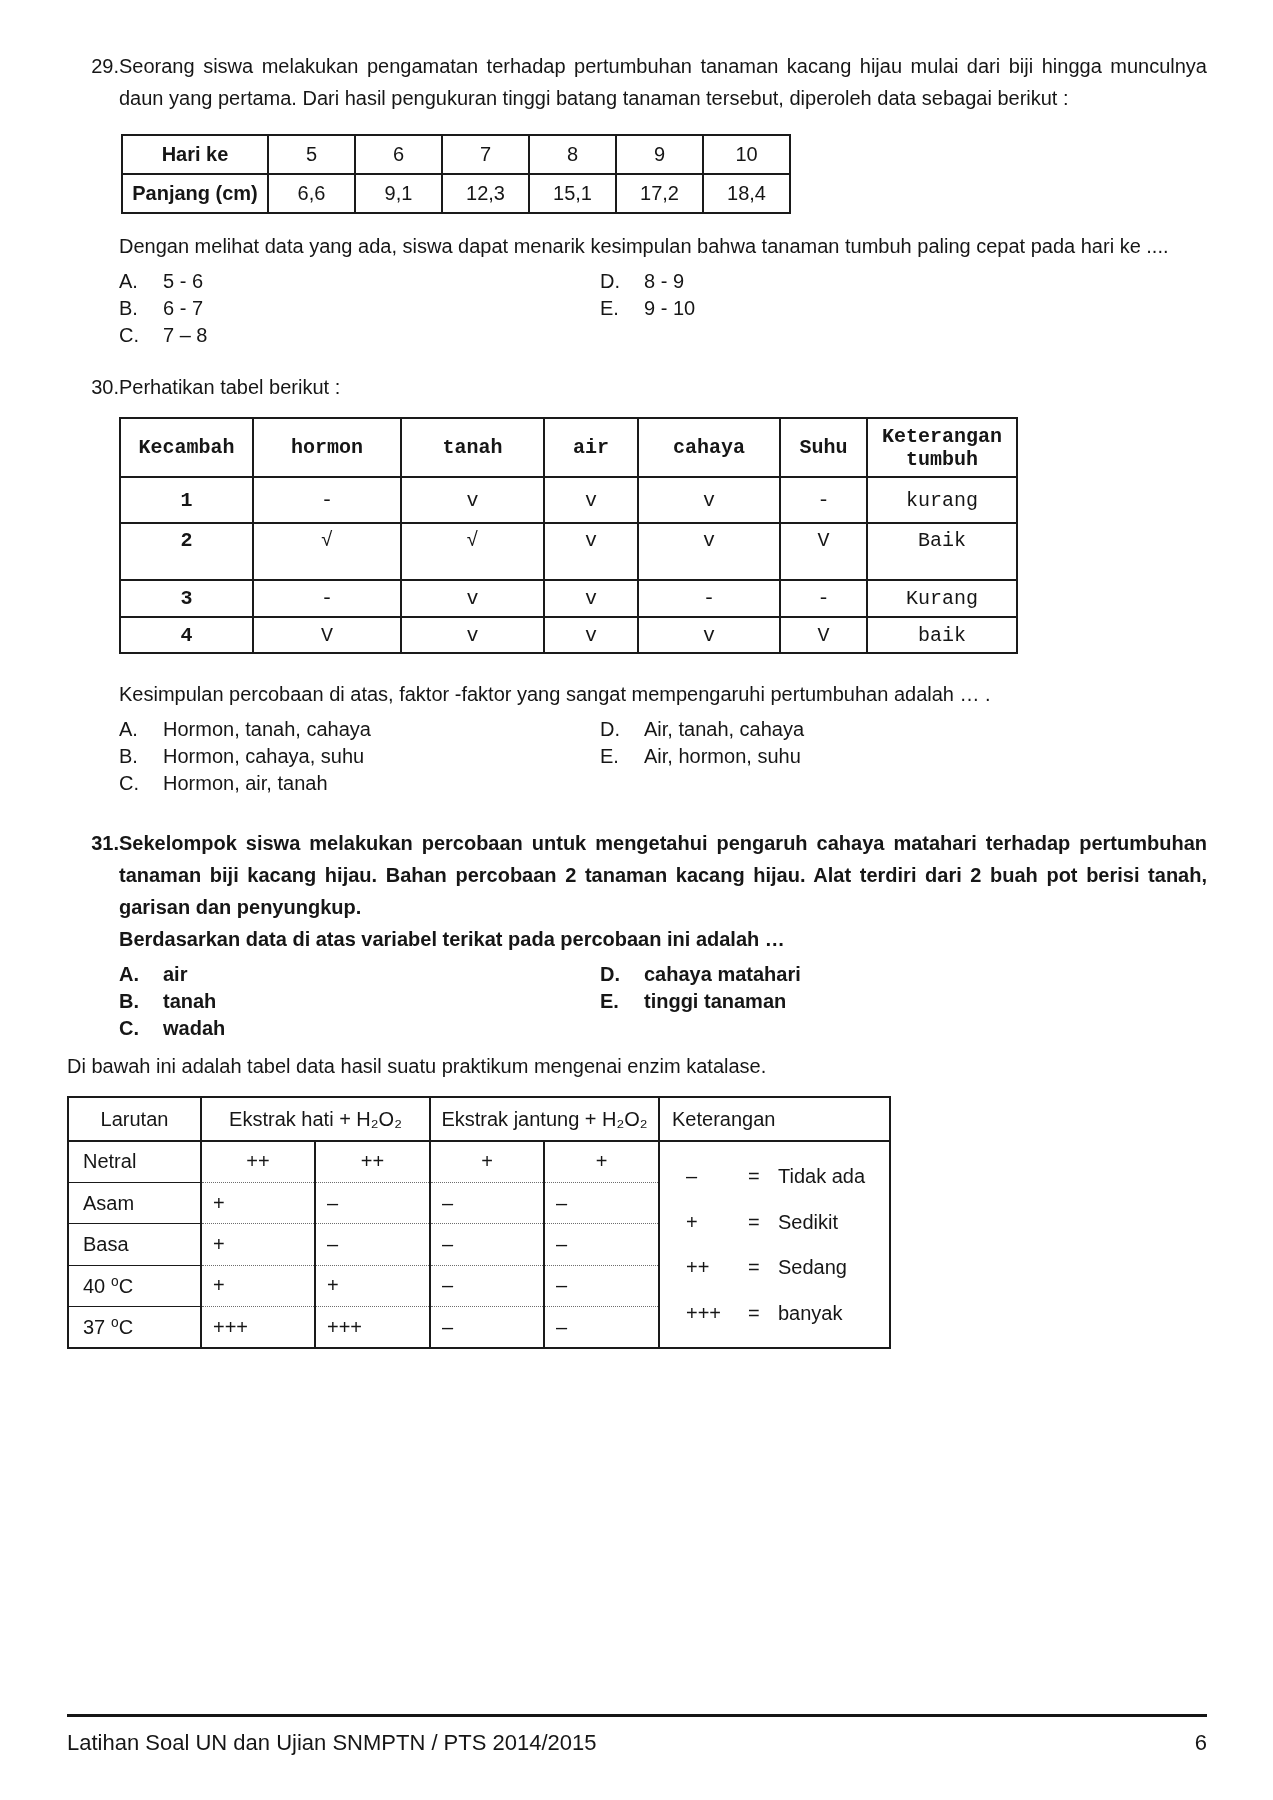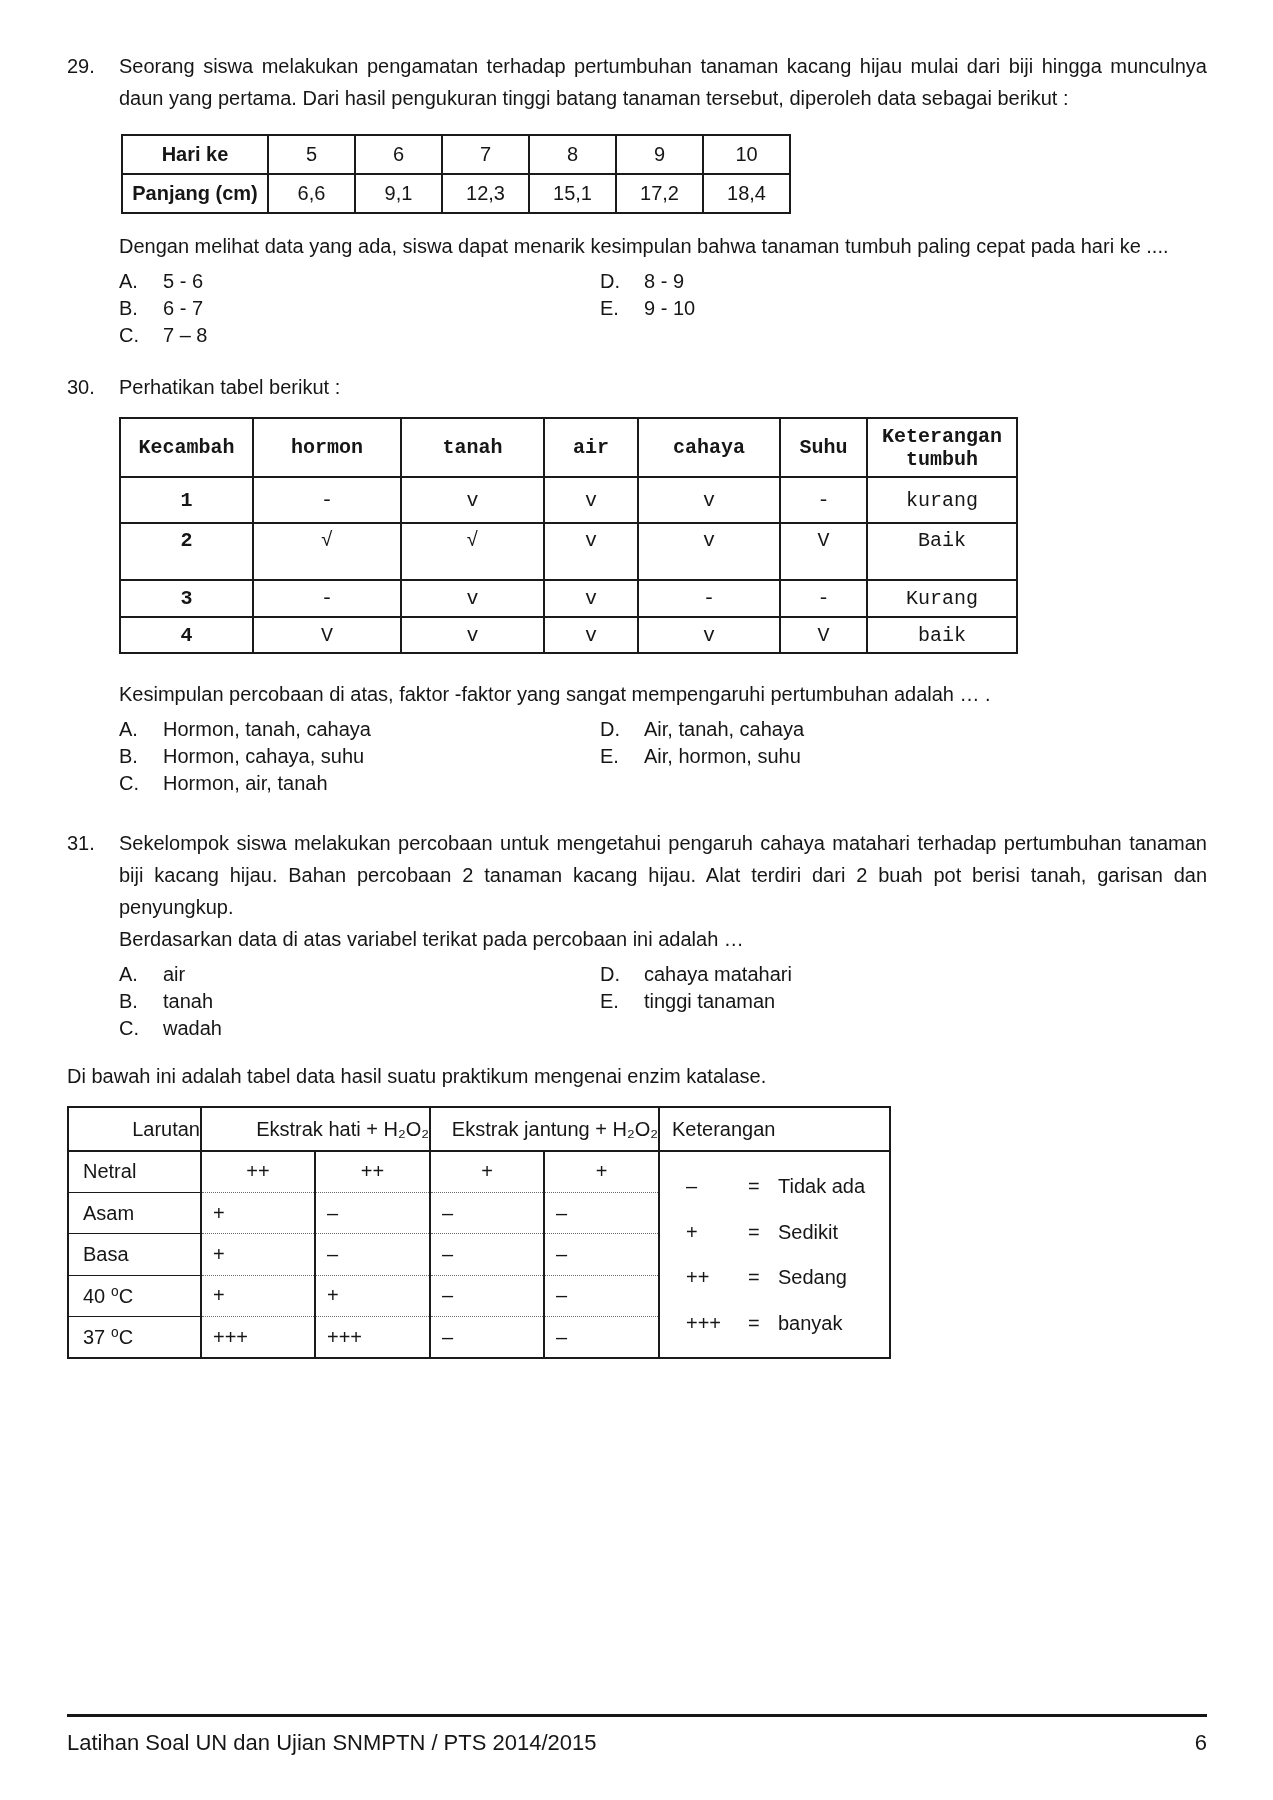--- a/index.html
+++ b/index.html
@@ -11,22 +11,22 @@
     font-family: "Liberation Sans", "DejaVu Sans", sans-serif;
     font-size: 20px;
     color: #161616;
     overflow: hidden;
   }
   .content { padding: 50px 66px 0 67px; }
 
   .q { display: flex; }
   .q29 { margin-bottom: 22px; }
   .q30 { margin-bottom: 30px; }
-  .q31 { margin-bottom: 18px; }
-  .qnum { width: 52px; flex: none; line-height: 32px; }
+  .q31 { margin-bottom: 8px; font-weight: bold; }
+  .qnum { width: 52px; flex: none; line-height: 32px; text-align: right; }
   .qbody { flex: 1; min-width: 0; }
 
   .para { margin: 0; line-height: 32px; }
   .justify { text-align: justify; }
 
   
   .options { display: grid; grid-template-columns: 481px 1fr; line-height: 27px; margin-top: 6px; }
   .opt { display: flex; }
   .letter { width: 44px; flex: none; }
 
@@ -60,21 +60,21 @@
   
   .t32 { border-collapse: collapse; table-layout: fixed; margin-top: 14px; border: 2px solid #1a1a1a; }
   .t32 td {
     border-left: 2px solid #1a1a1a;
     border-right: 2px solid #1a1a1a;
     border-top: none;
     border-bottom: none;
     vertical-align: middle;
     padding: 0;
   }
-  .t32 tr.thead td { height: 42px; text-align: right; border-bottom: 2px solid #1a1a1a; }
+  .t32 tr.thead td { height: 42px; text-align: center; border-bottom: 2px solid #1a1a1a; }
   .t32 tr.thead td.c-ket { text-align: left; padding-left: 12px; }
   .t32 tr.trow { height: 41px; }
   .t32 td.lab { text-align: left; padding-left: 14px; border-bottom: 1px solid #1a1a1a; }
   .t32 tr.trow:last-child td.lab { border-bottom: none; }
   .t32 td.val { text-align: left; padding-left: 11px; border-bottom: 1px dotted #6e6e6e; }
   .t32 td.val.cc { text-align: center; padding-left: 0; }
   .t32 tr.trow:last-child td.val { border-bottom: none; }
   .t32 td.ketcell { padding: 0; }
   .legend {
     display: flex;

